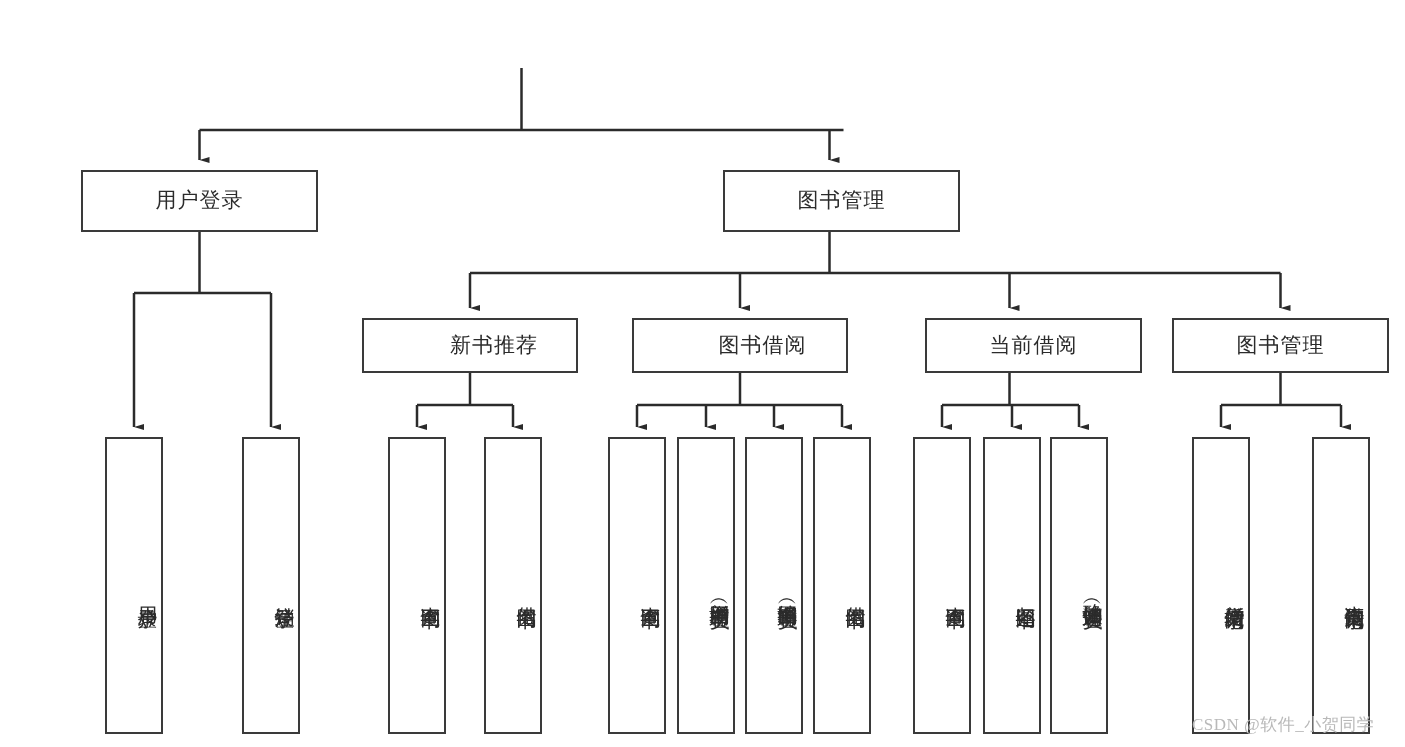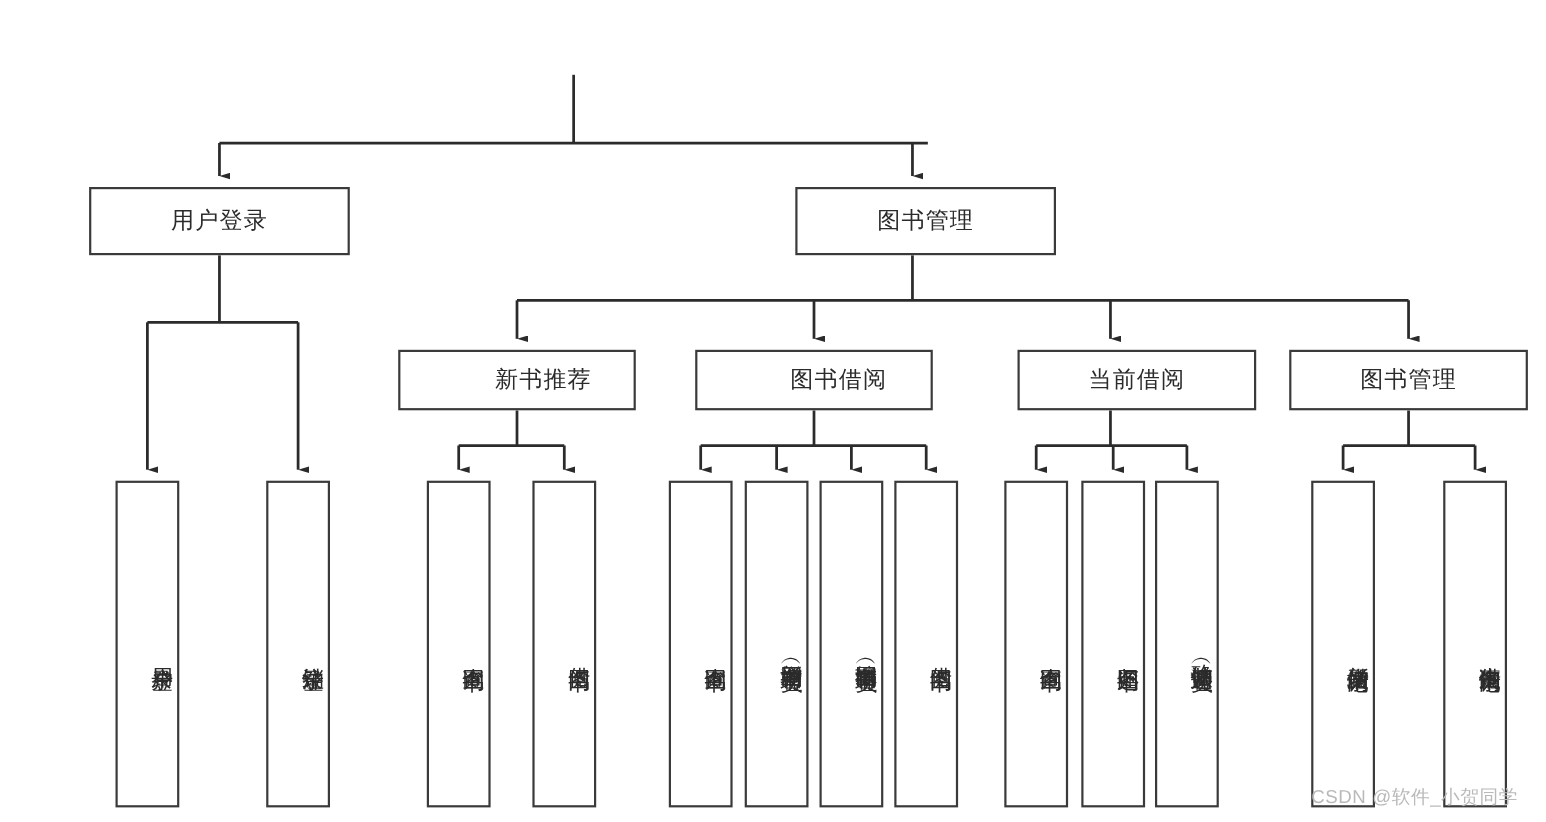--- a/index.html
+++ b/index.html
@@ -60,21 +60,21 @@
     display: block;
   }
   #watermark {
     position: absolute;
     left: 1192px;
     top: 713px;
     font-size: 17px;
     color: #b9b9b9;
     white-space: nowrap;
     letter-spacing: 0.5px;
-    font-family: Liberation Sans, sans-serif;
+    font-family: Liberation Serif, serif;
   }
 </style>
 </head>
 <body>
 
 <div id="diagram-root">
 
   <svg id="wires" viewBox="0 0 1405 747" xmlns="http://www.w3.org/2000/svg">
     <defs>
       <marker id="arrowhead" markerWidth="10" markerHeight="11" refX="3" refY="10" orient="auto" markerUnits="userSpaceOnUse">

